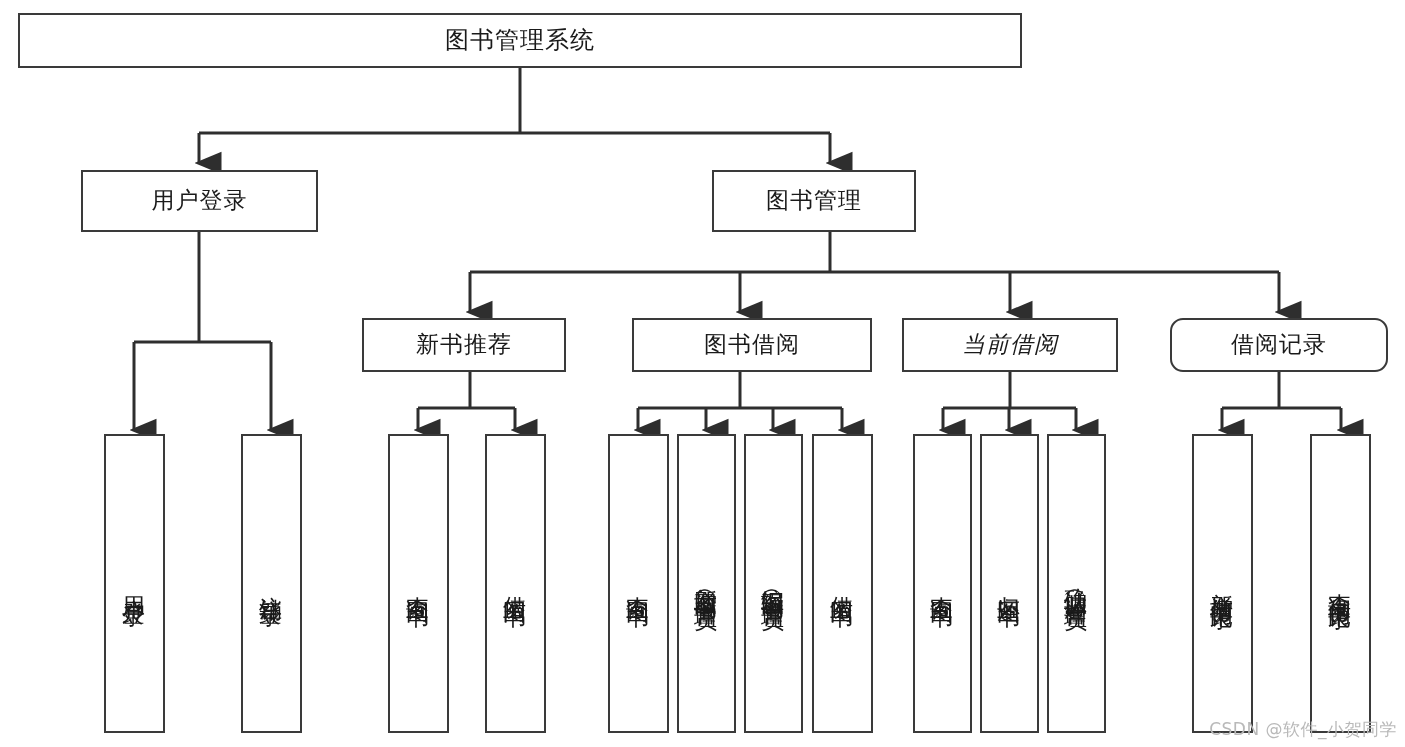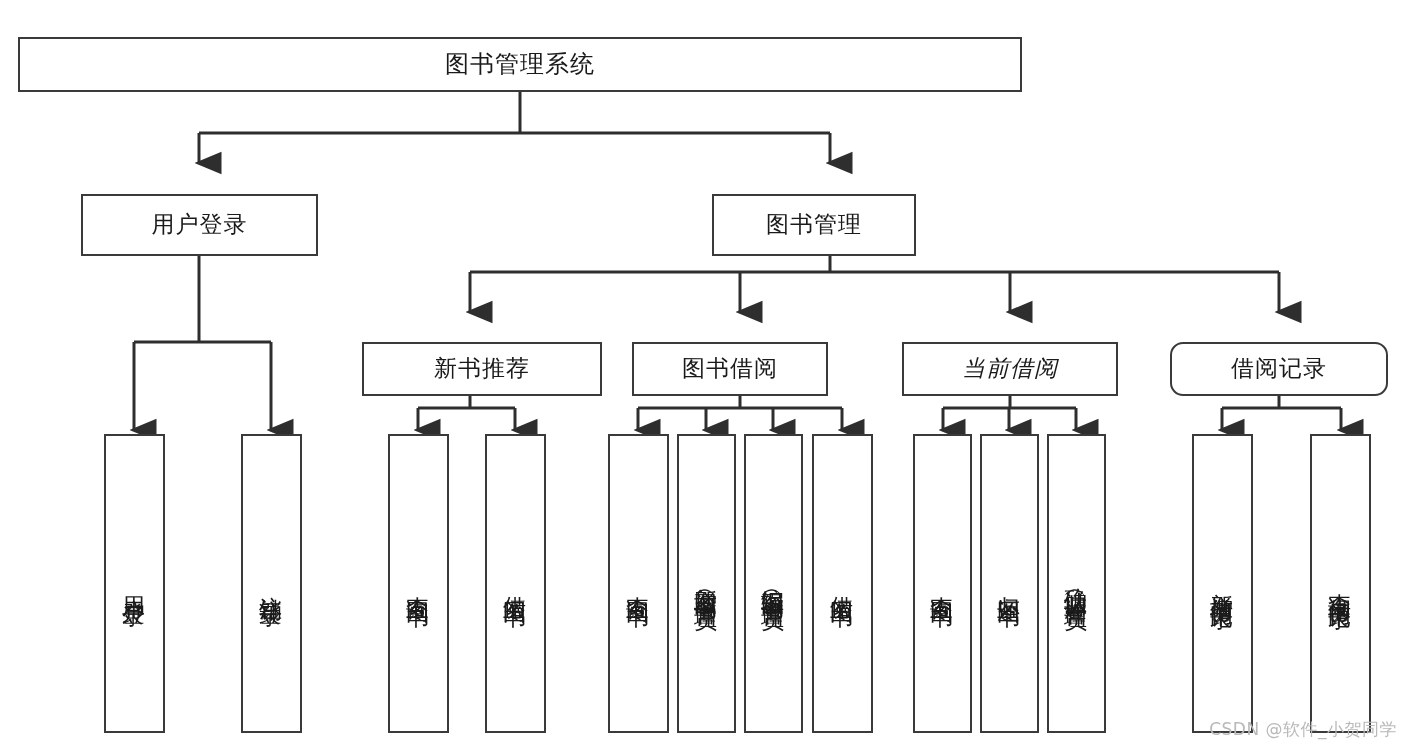--- a/index.html
+++ b/index.html
@@ -34,21 +34,20 @@
     display: flex;
     align-items: center;
     justify-content: center;
     color: #1a1a1a;
     text-align: center;
   }
   .node.horiz {
     font-size: 23px;
     letter-spacing: 1px;
     line-height: 1.1;
-    margin-top: 24px;
   }
   .node.root {
     font-size: 24px;
   }
   .node.vert {
     writing-mode: vertical-rl;
     text-orientation: upright;
     font-size: 23px;
     letter-spacing: 3px;
     padding: 6px 0;
@@ -134,24 +133,24 @@
     <span class="label">图书管理系统</span>
   </div>
 
   <div class="node horiz" style="left:81px; top:170px; width:237px; height:62px;">
     <span class="label">用户登录</span>
   </div>
   <div class="node horiz" style="left:712px; top:170px; width:204px; height:62px;">
     <span class="label">图书管理</span>
   </div>
 
-  <div class="node horiz" style="left:362px; top:318px; width:240px; height:54px;">
+  <div class="node horiz" style="left:362px; top:318px; width:204px; height:54px;">
     <span class="label">新书推荐</span>
   </div>
-  <div class="node horiz" style="left:632px; top:318px; width:196px; height:54px;">
+  <div class="node horiz" style="left:632px; top:318px; width:240px; height:54px;">
     <span class="label">图书借阅</span>
   </div>
   <div class="node horiz" style="left:902px; top:318px; width:216px; height:54px;font-style:italic;">
     <span class="label">当前借阅</span>
   </div>
   <div class="node horiz" style="left:1170px; top:318px; width:218px; height:54px;border-radius:13px;">
     <span class="label">借阅记录</span>
   </div>
 
   <div class="node vert" style="left:104px; top:434px; width:61px; height:299px;">

